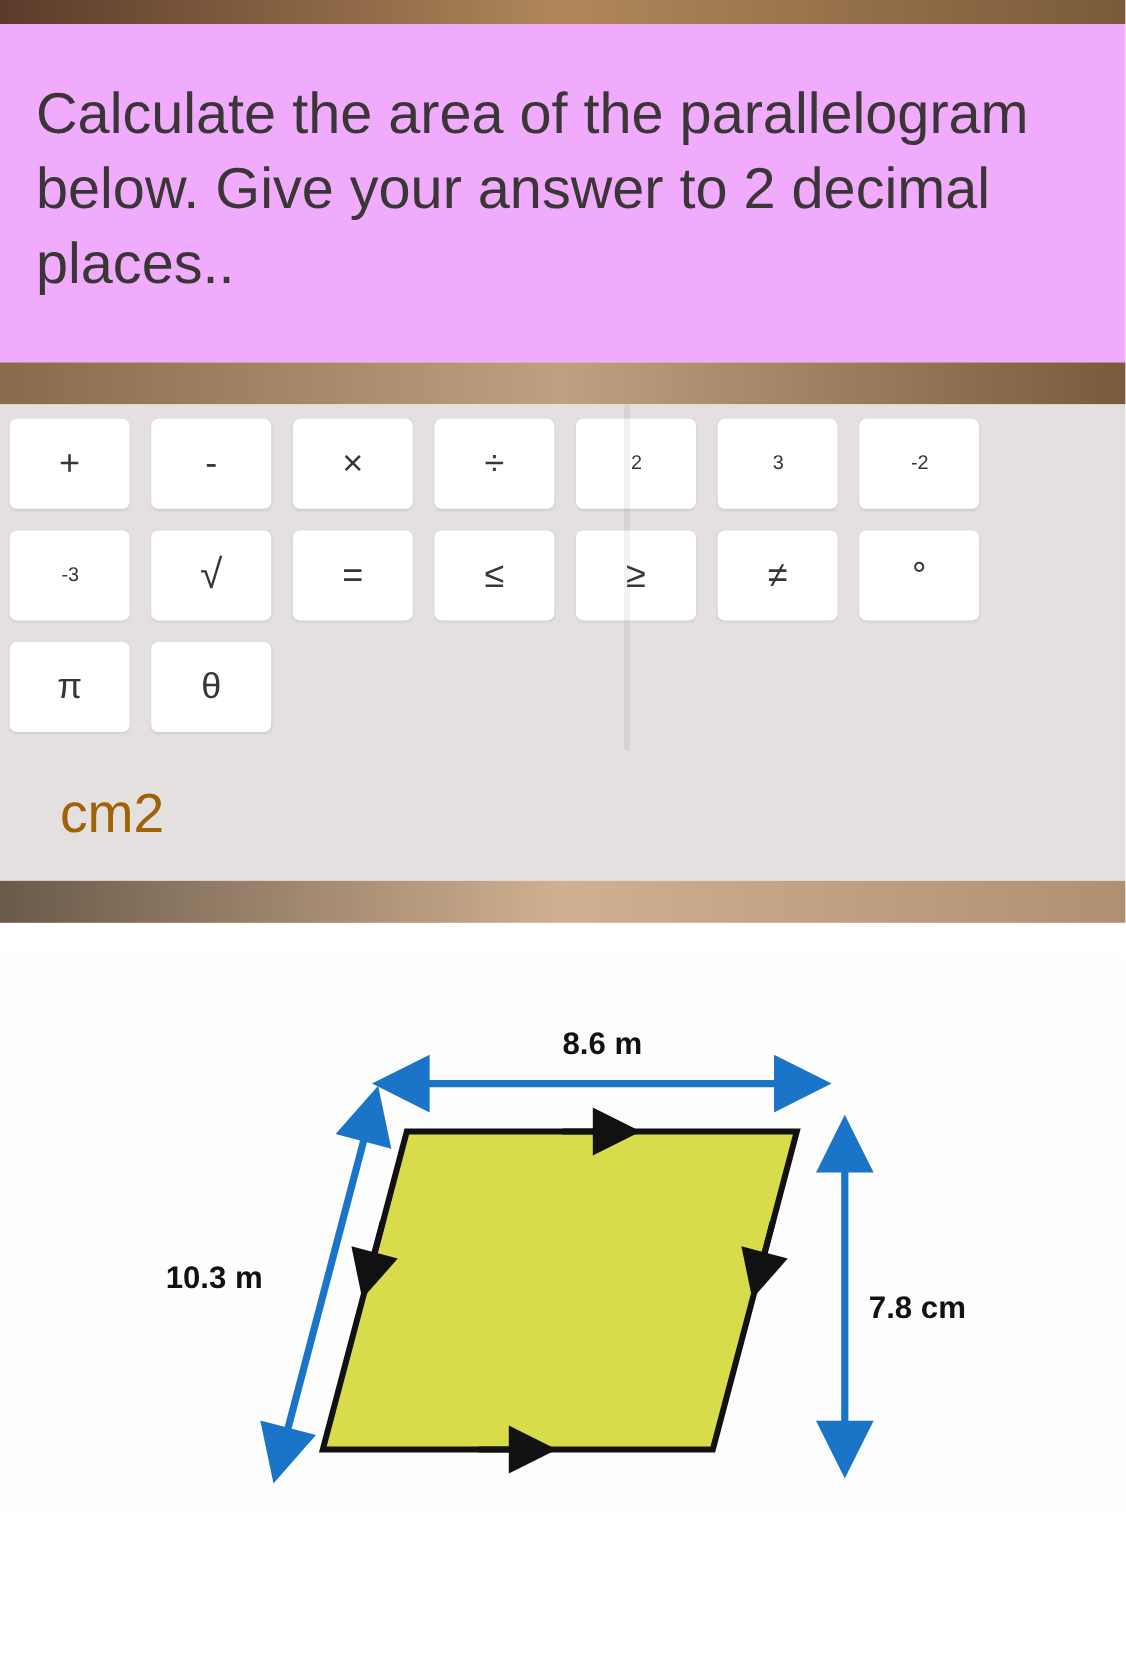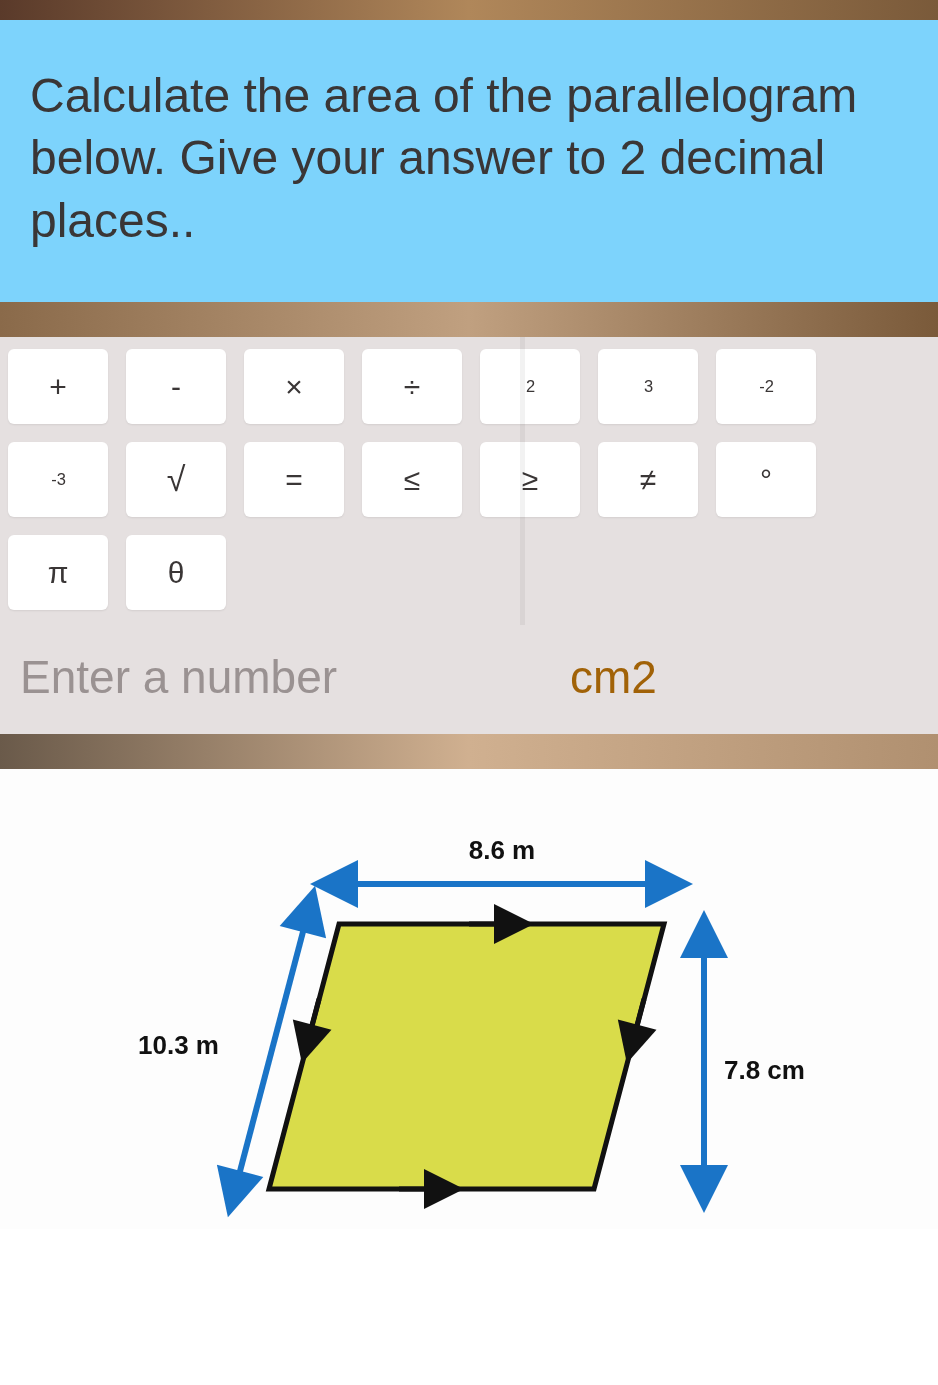--- a/index.html
+++ b/index.html
@@ -5,21 +5,21 @@
   * { box-sizing: border-box; margin: 0; padding: 0; }
   html, body { width: 938px; height: 1385px; overflow: hidden; font-family: "Segoe UI", Arial, sans-serif; }
   body { background: #fff; }
 
   .top-bar {
     height: 20px;
     background: linear-gradient(to right, #5a3a2a, #b0875a, #7a5a3a);
   }
 
   .question-area {
-    background: #7dd3fc;
+    background: #f0abfc;
     padding: 45px 30px 50px 30px;
   }
   .question-text {
     font-size: 48px;
     color: #3a3636;
     line-height: 1.3;
     font-weight: 400;
   }
 
   .sep-bar {
@@ -74,23 +74,24 @@
     margin-left: 30px;
   }
 
   .sep-bar2 {
     height: 35px;
     background: linear-gradient(to right, #6a5a4a, #d0b090, #b09070);
   }
 
   .figure-area {
     background: #fdfdfd;
-    padding: 50px 30px 20px 30px;
+    padding: 40px 30px 20px 30px;
     position: relative;
     height: 460px;
+    margin-top: 29px;
   }
 
   svg.figure { display:block; margin: 0 auto; }
 
   .dim-label { font-size: 26px; font-weight: 700; fill: #111; }
 </style>
 </head>
 <body>
 
 <div class="top-bar"></div>
@@ -132,21 +133,20 @@
     <div class="key">≠</div>
     <div class="key">°</div>
   </div>
   <div class="key-row" style="margin-bottom:0;">
     <div class="key">π</div>
     <div class="key">θ</div>
   </div>
 </div>
 
 <div class="answer-row">
-  <div class="answer-input">Enter a number</div>
   <div class="answer-unit">cm2</div>
 </div>
 
 <div class="sep-bar2"></div>
 
 <div class="figure-area">
   <svg class="figure" width="720" height="400" viewBox="0 0 720 400">
     <defs>
       <marker id="arrA" markerWidth="12" markerHeight="12" refX="6" refY="6" orient="auto">
         <path d="M2,2 L10,6 L2,10 Z" fill="#1a74c7"></path>

